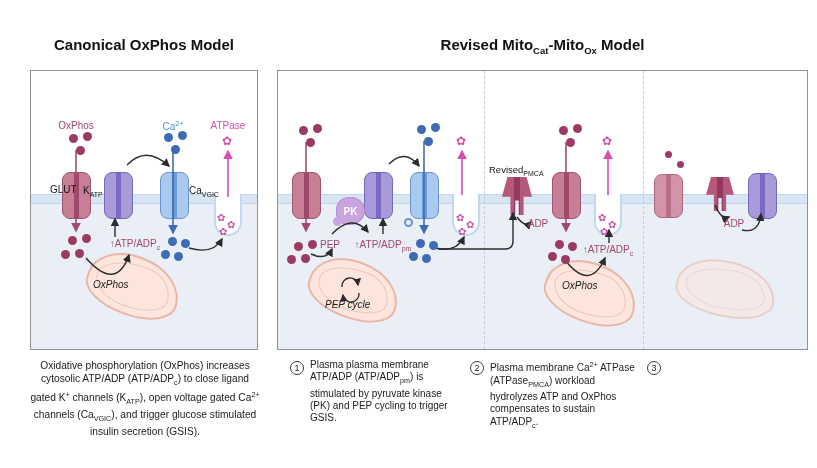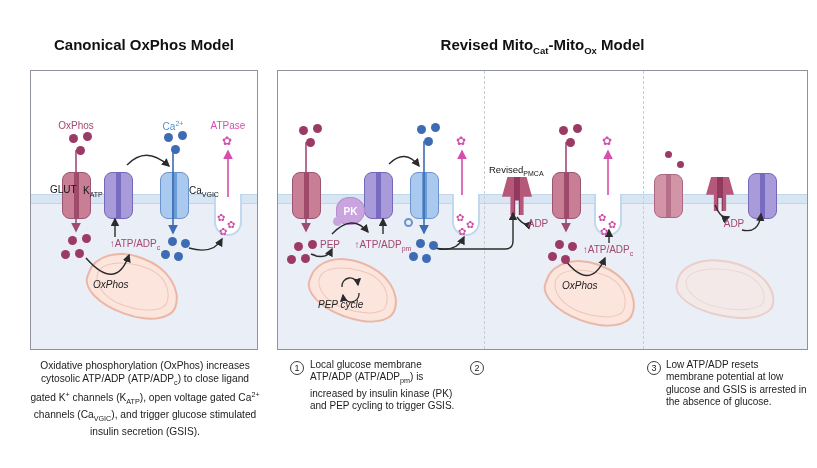--- a/index.html
+++ b/index.html
@@ -246,31 +246,31 @@
     <span class="flower" style="left:178px;top:142px;">✿</span>
     <span class="flower" style="left:188px;top:149px;">✿</span>
     <span class="flower" style="left:180px;top:156px;">✿</span>
     <span class="flower big" style="left:324px;top:64px;">✿</span>
     <span class="flower" style="left:320px;top:142px;">✿</span>
     <span class="flower" style="left:330px;top:149px;">✿</span>
     <span class="flower" style="left:322px;top:156px;">✿</span>
 
     <div class="lbl" style="left:42px;top:168px;">PEP</div>
     <div class="lbl ctr" style="left:73px;top:168px;width:64px;"><span>↑ATP/ADP</span><sub>pm</sub></div>
-    <div class="lbl it" style="left:40px;top:228px;">PEP cycle</div>
+    <div class="lbl it" style="left:47px;top:228px;">PEP cycle</div>
     <div class="lbl black" style="left:211px;top:93px;font-size:9.5px;"><span>Revised</span><sub>PMCA</sub></div>
     <div class="lbl ctr" style="left:245px;top:147px;width:30px;">ADP</div>
     <div class="lbl ctr" style="left:295px;top:173px;width:70px;"><span>↑ATP/ADP</span><sub>c</sub></div>
     <div class="lbl it" style="left:284px;top:209px;">OxPhos</div>
     <div class="lbl ctr" style="left:441px;top:147px;width:30px;">ADP</div>
   </div>
 
   <div class="caption" style="left:28px;top:360px;width:234px;"><span>Oxidative phosphorylation (OxPhos) increases cytosolic ATP/ADP (ATP/ADP</span><sub>c</sub><span>) to close ligand gated K</span><sup>+</sup><span> channels (K</span><sub>ATP</sub><span>), open voltage gated Ca</span><sup>2+</sup><span> channels (Ca</span><sub>VGIC</sub><span>), and trigger glucose stimulated insulin secretion (GSIS).</span></div>
 
   <div class="note-circle" style="left:290px;top:361px;">1</div>
-  <div class="note-text" style="left:310px;top:359px;width:148px;"><span>Local glucose membrane ATP/ADP (ATP/ADP</span><sub>pm</sub><span>) is increased by insulin kinase (PK) and PEP cycling to trigger GSIS.</span></div>
+  <div class="note-text" style="left:310px;top:359px;width:148px;"><span>Plasma plasma membrane ATP/ADP (ATP/ADP</span><sub>pm</sub><span>) is stimulated by pyruvate kinase (PK) and PEP cycling to trigger GSIS.</span></div>
 
   <div class="note-circle" style="left:470px;top:361px;">2</div>
+  <div class="note-text" style="left:490px;top:359px;width:150px;"><span>Plasma membrane Ca</span><sup>2+</sup><span> ATPase (ATPase</span><sub>PMCA</sub><span>) workload hydrolyzes ATP and OxPhos compensates to sustain ATP/ADP</span><sub>c</sub><span>.</span></div>
 
   <div class="note-circle" style="left:647px;top:361px;">3</div>
-  <div class="note-text" style="left:666px;top:359px;width:142px;"><span>Low ATP/ADP resets membrane potential at low glucose and GSIS is arrested in the absence of glucose.</span></div>
 
 </div>
 
 </body></html>

